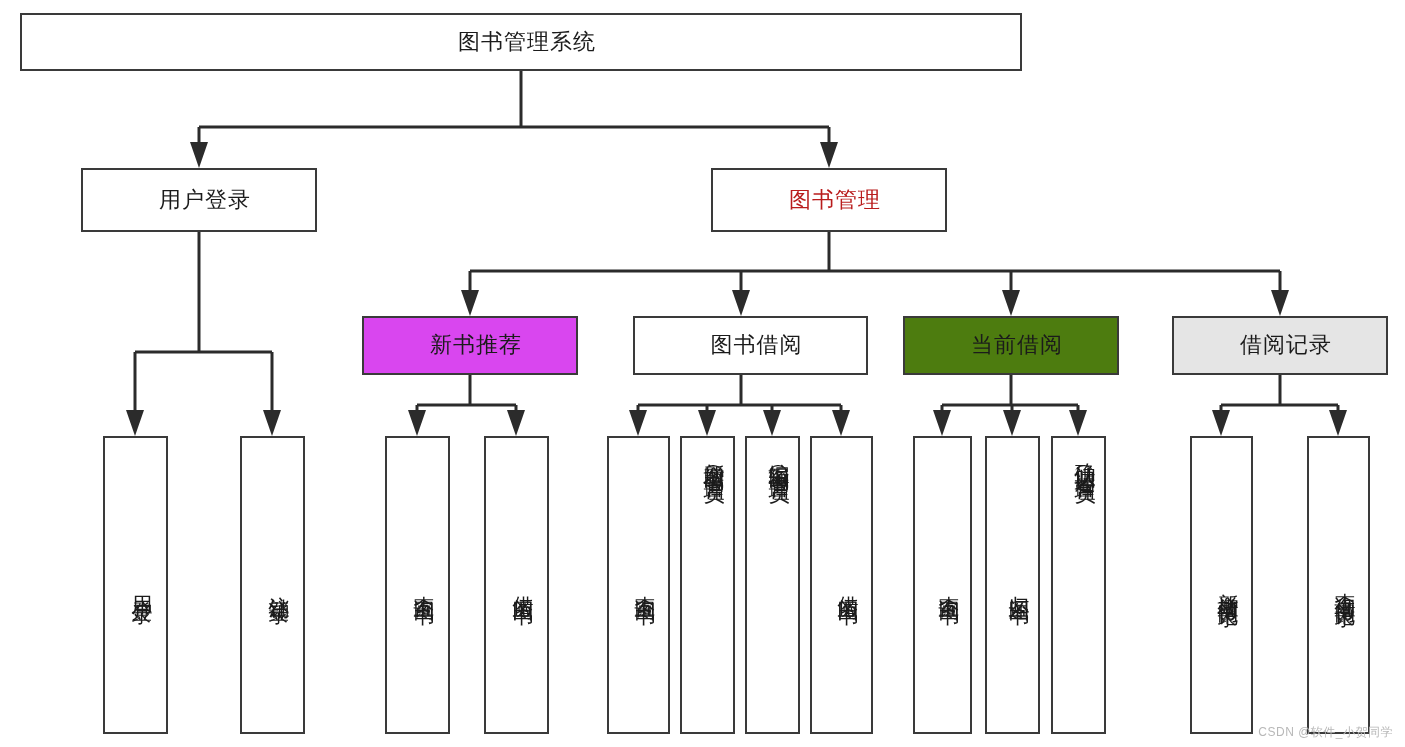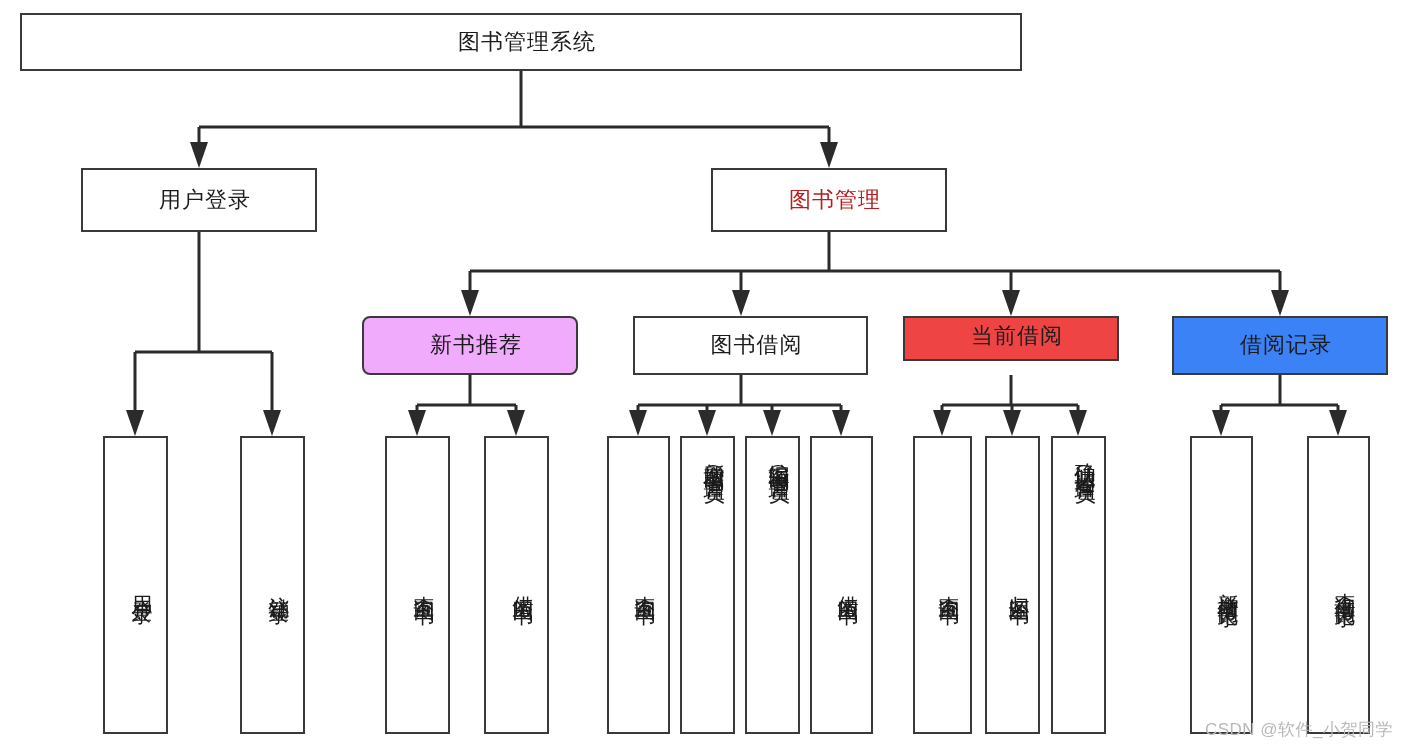--- a/index.html
+++ b/index.html
@@ -57,21 +57,21 @@
     white-space: nowrap;
   }
   .node-box.vertical.centered {
     align-items: center;
     padding-top: 0;
   }
   #watermark {
     position: absolute;
     right: 12px;
     bottom: 6px;
-    font-size: 17px;
+    font-size: 12px;
     color: #b8b8b8;
     letter-spacing: 0.5px;
     white-space: nowrap;
     pointer-events: none;
   }
 </style>
 </head>
 <body>
 
 <div id="diagram-root">
@@ -138,30 +138,30 @@
   <div id="node-layer">
       <div class="node-box horizontal" style="left: 20px; top: 13px; width: 1002px; height: 58px; border-color: rgb(58, 58, 58); background: rgb(255, 255, 255);">
         <span class="node-label" style="color: rgb(27, 27, 27);">图书管理系统</span>
       </div>
       <div class="node-box horizontal" style="left: 81px; top: 168px; width: 236px; height: 64px; border-color: rgb(58, 58, 58); background: rgb(255, 255, 255);">
         <span class="node-label" style="color: rgb(27, 27, 27);">用户登录</span>
       </div>
       <div class="node-box horizontal" style="left: 711px; top: 168px; width: 236px; height: 64px; border-color: rgb(58, 58, 58); background: rgb(255, 255, 255);">
         <span class="node-label" style="color: #b91c1c;">图书管理</span>
       </div>
-      <div class="node-box horizontal" style="left: 362px; top: 316px; width: 216px; height: 59px; border-color: rgb(58, 58, 58); background: #f0abfc; border-radius: 8px;">
+      <div class="node-box horizontal" style="left: 362px; top: 316px; width: 216px; height: 59px; border-color: rgb(58, 58, 58); background: #d946ef;">
         <span class="node-label" style="color: rgb(27, 27, 27);">新书推荐</span>
       </div>
       <div class="node-box horizontal" style="left: 633px; top: 316px; width: 235px; height: 59px; border-color: rgb(58, 58, 58); background: rgb(255, 255, 255);">
         <span class="node-label" style="color: rgb(27, 27, 27);">图书借阅</span>
       </div>
-      <div class="node-box horizontal" style="left: 903px; top: 316px; width: 216px; height: 45px; border-color: rgb(58, 58, 58); background: #ef4444; font-family: Liberation Mono, monospace;">
+      <div class="node-box horizontal" style="left: 903px; top: 316px; width: 216px; height: 59px; border-color: rgb(58, 58, 58); background: #4d7c0f;">
         <span class="node-label" style="color: rgb(27, 27, 27);">当前借阅</span>
       </div>
-      <div class="node-box horizontal" style="left: 1172px; top: 316px; width: 216px; height: 59px; border-color: rgb(58, 58, 58); background: #3b82f6;">
+      <div class="node-box horizontal" style="left: 1172px; top: 316px; width: 216px; height: 59px; border-color: rgb(58, 58, 58); background: #e5e5e5;">
         <span class="node-label" style="color: rgb(27, 27, 27);">借阅记录</span>
       </div>
       <div class="node-box vertical centered" style="left: 103px; top: 436px; width: 65px; height: 298px; border-color: rgb(58, 58, 58); background: rgb(255, 255, 255);">
         <span class="node-label" style="color: rgb(27, 27, 27);">用户登录</span>
       </div>
       <div class="node-box vertical centered" style="left: 240px; top: 436px; width: 65px; height: 298px; border-color: rgb(58, 58, 58); background: rgb(255, 255, 255);">
         <span class="node-label" style="color: rgb(27, 27, 27);">注销登录</span>
       </div>
       <div class="node-box vertical centered" style="left: 385px; top: 436px; width: 65px; height: 298px; border-color: rgb(58, 58, 58); background: rgb(255, 255, 255);">
         <span class="node-label" style="color: rgb(27, 27, 27);">查询图书</span>

